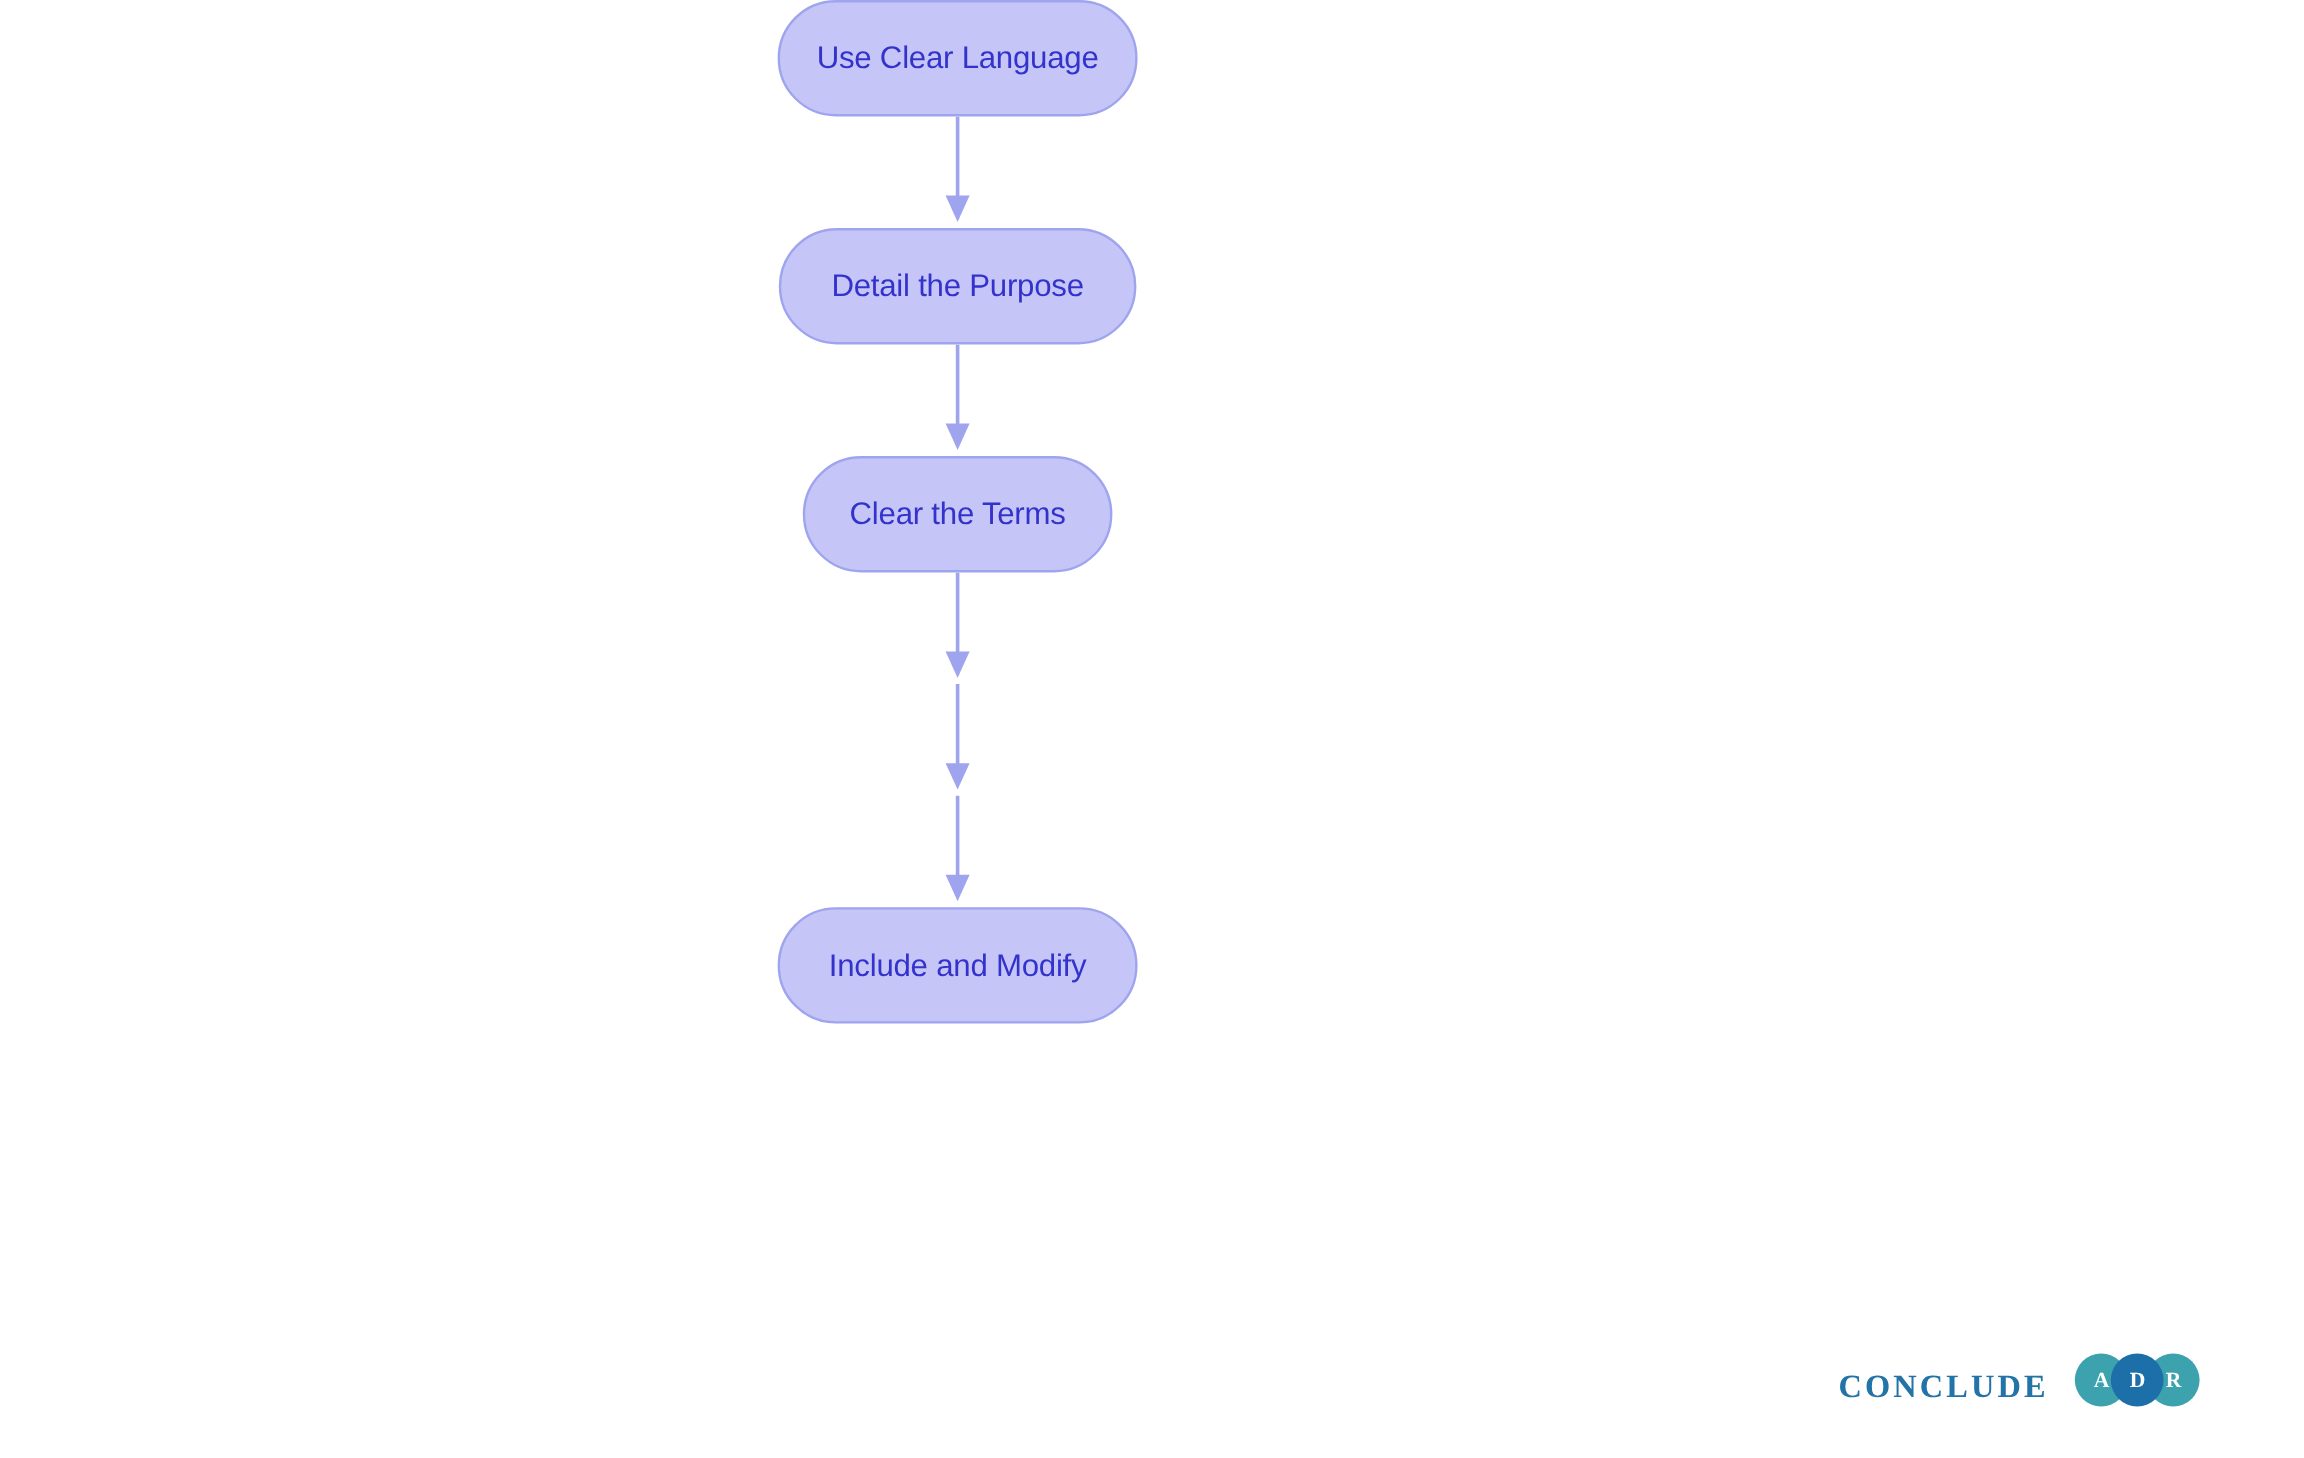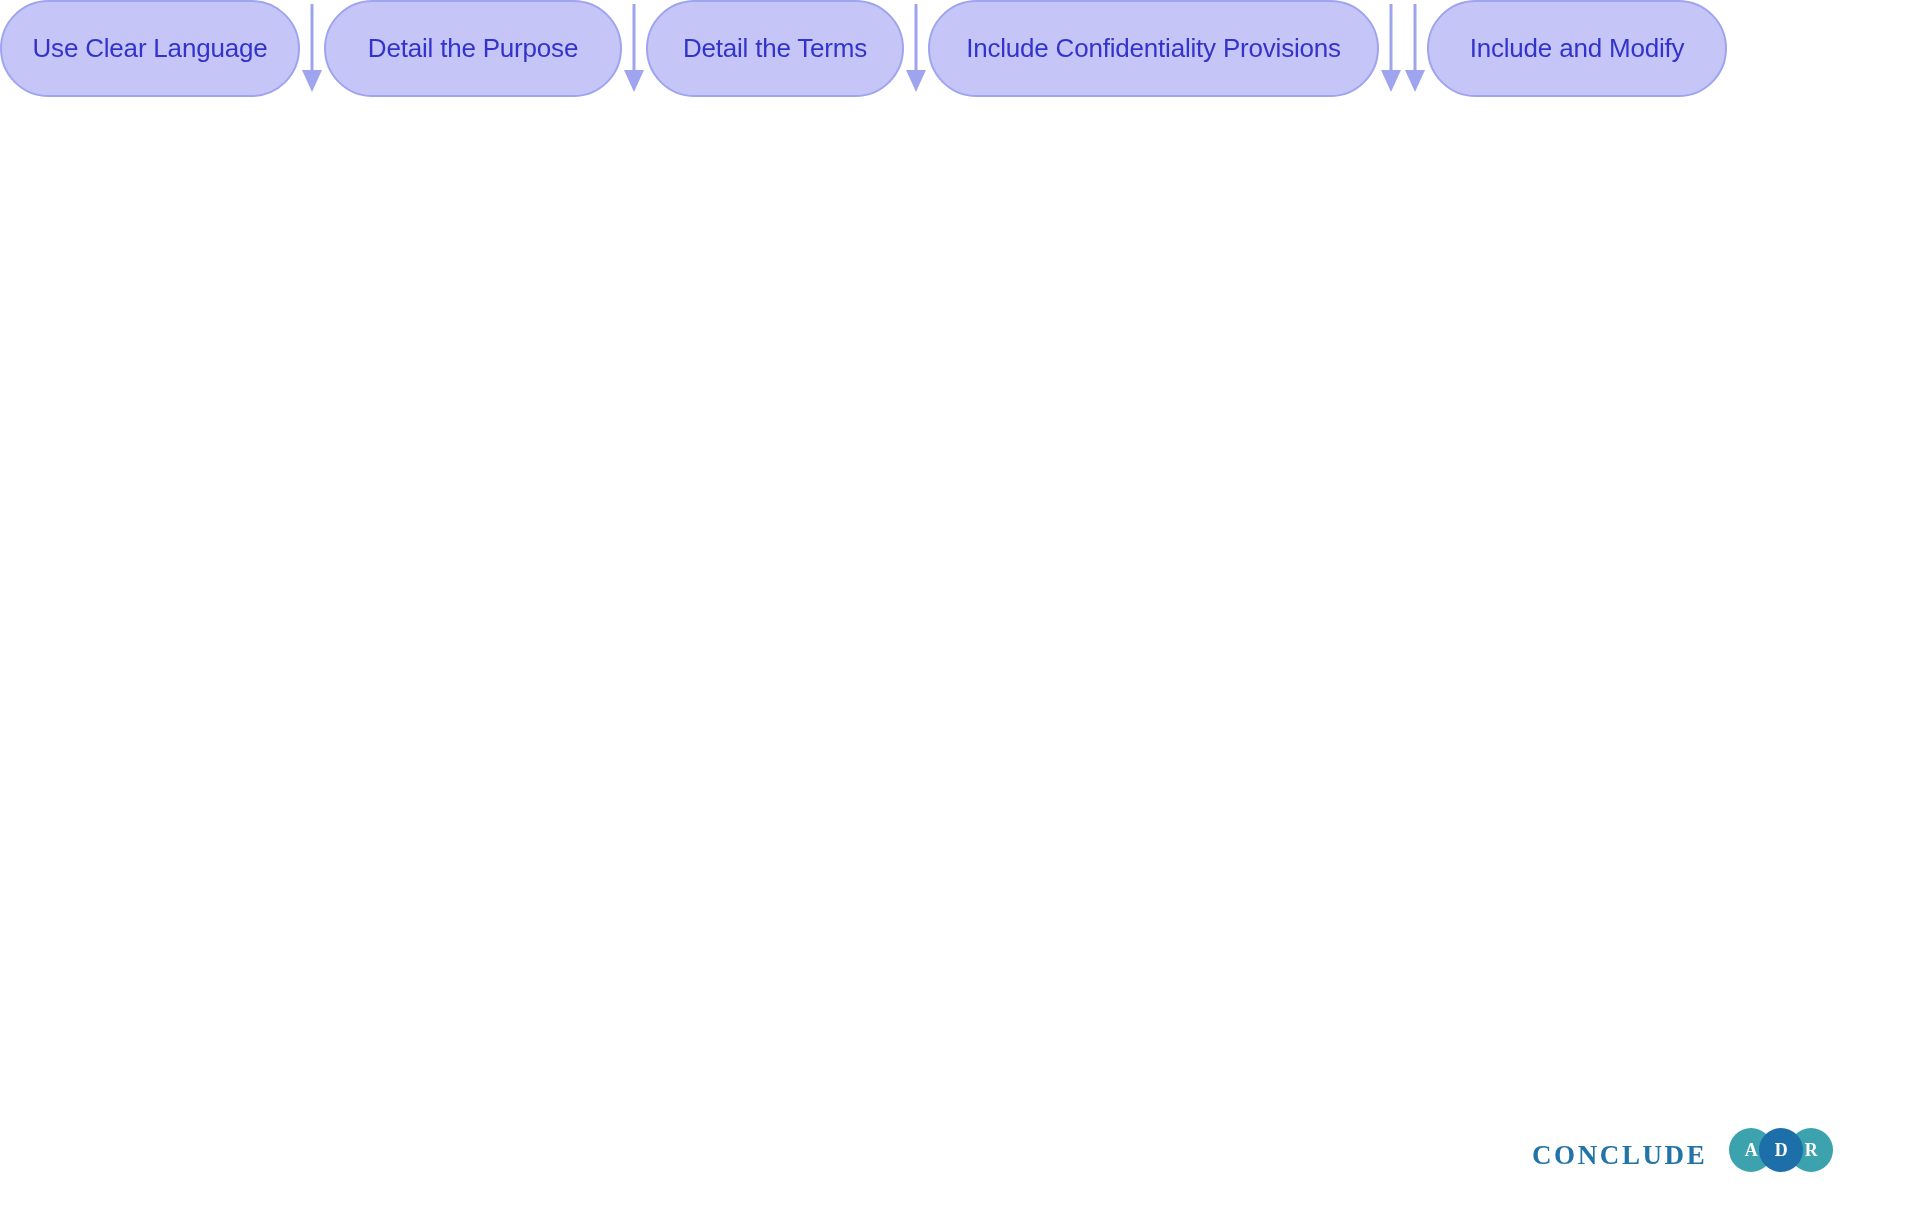--- a/index.html
+++ b/index.html
@@ -24,22 +24,22 @@
     height: 1215px;
   }
 
   
   .flow-stack {
     position: absolute;
     left: 0;
     top: 0;
     width: 1596px;
     display: flex;
-    flex-direction: row;
-    align-items: flex-end;
+    flex-direction: column;
+    align-items: flex-start;
   }
 
   .node-row {
     display: flex;
     justify-content: center;
     align-items: center;
     width: 100%;
   }
 
   .flow-node {
@@ -145,36 +145,31 @@
 
     <div class="connector">
       <svg width="24" height="93" viewBox="0 0 24 93">
         <line x1="12" y1="0" x2="12" y2="72" stroke="#9fa4ee" stroke-width="3"></line>
         <polygon points="12,88 2,66 22,66" fill="#9fa4ee"></polygon>
       </svg>
     </div>
 
     <div class="node-row">
       <div class="flow-node w-258">
-        <span>Detail the Terms</span>
-      </div>
-    </div>
-
-    <div class="connector">
-      <svg width="24" height="93" viewBox="0 0 24 93">
-        <line x1="12" y1="0" x2="12" y2="72" stroke="#9fa4ee" stroke-width="3"></line>
-        <polygon points="12,88 2,66 22,66" fill="#9fa4ee"></polygon>
-      </svg>
-    </div>
-
-    <div class="node-row">
-      <div class="flow-node w-451">
-        <span>Include Confidentiality Provisions</span>
-      </div>
-    </div>
+        <span>Clear the Terms</span>
+      </div>
+    </div>
+
+    <div class="connector">
+      <svg width="24" height="93" viewBox="0 0 24 93">
+        <line x1="12" y1="0" x2="12" y2="72" stroke="#9fa4ee" stroke-width="3"></line>
+        <polygon points="12,88 2,66 22,66" fill="#9fa4ee"></polygon>
+      </svg>
+    </div>
+
 
     <div class="connector">
       <svg width="24" height="93" viewBox="0 0 24 93">
         <line x1="12" y1="0" x2="12" y2="72" stroke="#9fa4ee" stroke-width="3"></line>
         <polygon points="12,88 2,66 22,66" fill="#9fa4ee"></polygon>
       </svg>
     </div>
 
 
     <div class="connector">

